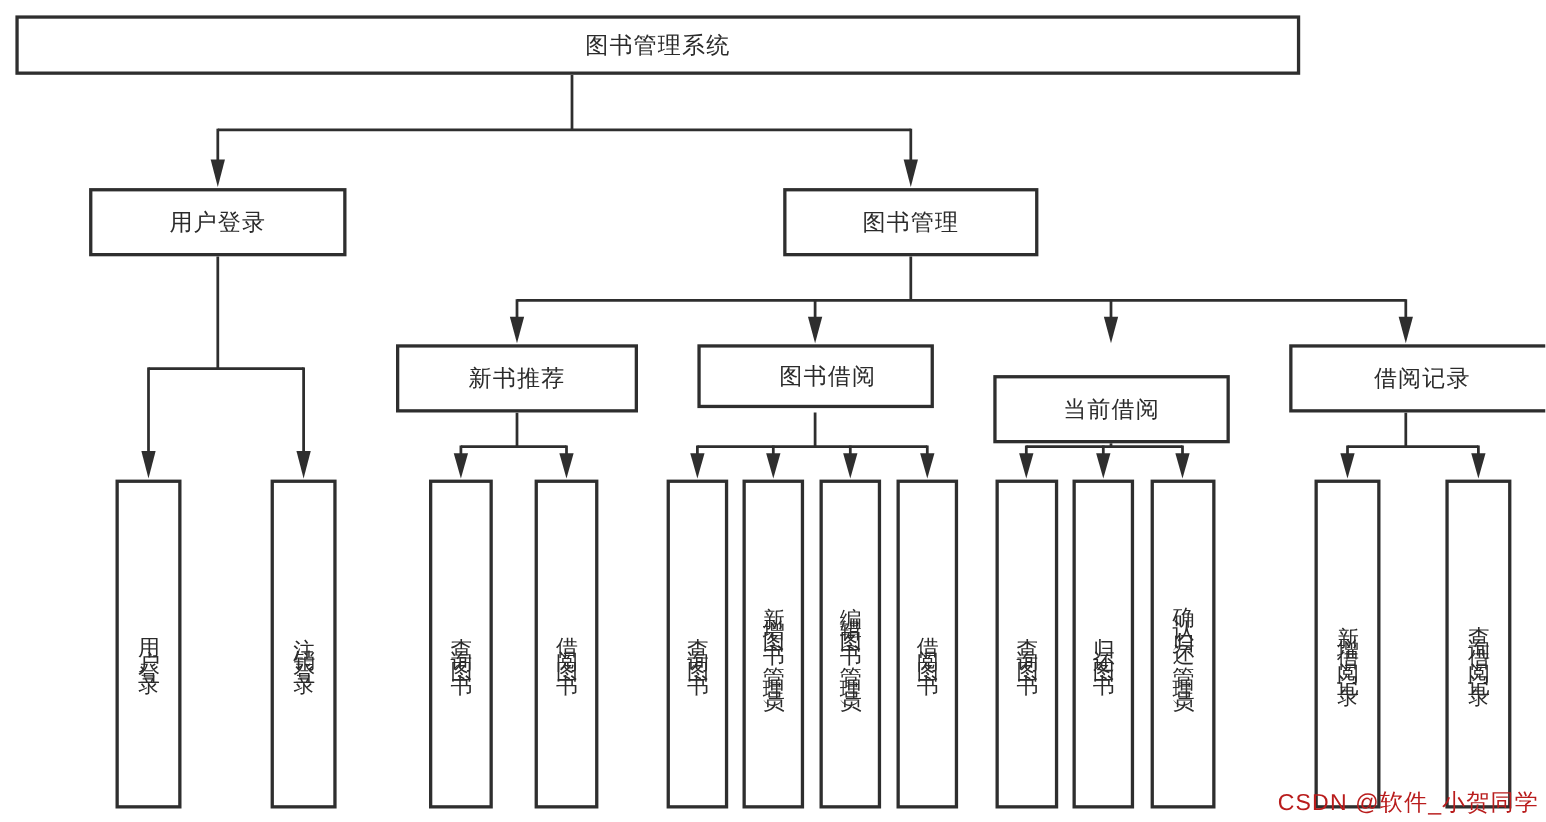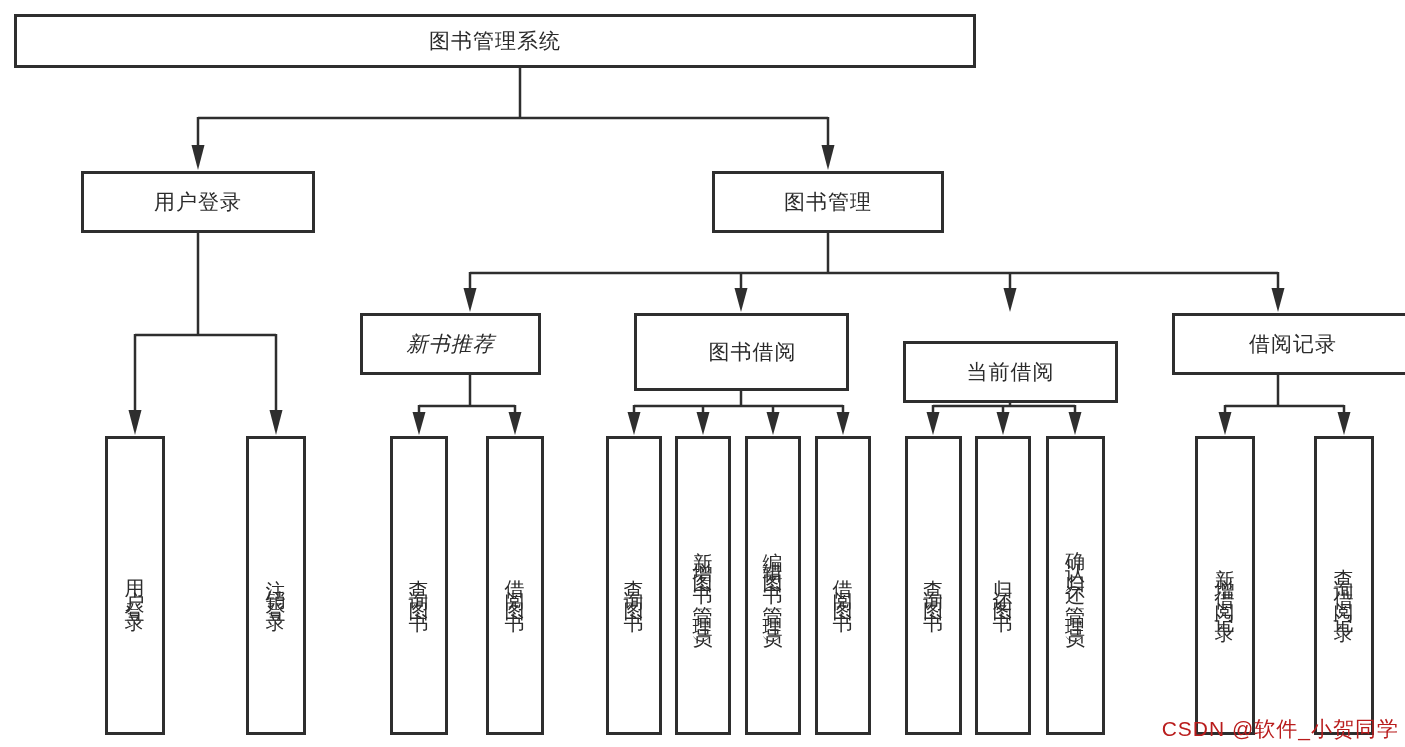--- a/index.html
+++ b/index.html
@@ -35,27 +35,27 @@
   }
   .vbox span {
     writing-mode: vertical-rl;
     text-orientation: mixed;
     font-size: 20px;
     letter-spacing: 11px;
     line-height: 1;
     white-space: nowrap;
   }
   
-  .n-root   { left: 14px;   top: 14px;  width: 962px; height: 54px; }
+  .n-root   { left: 14px;   top: 14px;  width: 1168px; height: 54px; }
   
   .n-l2-0   { left: 81px;   top: 171px; width: 234px;  height: 62px; }
   .n-l2-1   { left: 712px;  top: 171px; width: 232px;  height: 62px; }
   
-  .n-l3-0   { left: 360px;  top: 313px; width: 181px;  height: 62px; font-style: italic; }
-  .n-l3-1   { left: 634px;  top: 313px; width: 215px;  height: 78px; padding-left: 22px; }
+  .n-l3-0   { left: 360px;  top: 313px; width: 220px;  height: 62px; }
+  .n-l3-1   { left: 634px;  top: 313px; width: 215px;  height: 58px; padding-left: 22px; }
   .n-l3-2   { left: 903px;  top: 313px; width: 215px;  height: 62px; margin-top: 28px; }
   .n-l3-3   { left: 1172px; top: 313px; width: 242px;  height: 62px; }
   
   .leaf     { top: 436px; height: 299px; }
   .n-lf-0   { left: 105px;  width: 60px; }
   .n-lf-1   { left: 246px;  width: 60px; }
   .n-lf-2   { left: 390px;  width: 58px; }
   .n-lf-3   { left: 486px;  width: 58px; }
   .n-lf-4   { left: 606px;  width: 56px; }
   .n-lf-5   { left: 675px;  width: 56px; }

